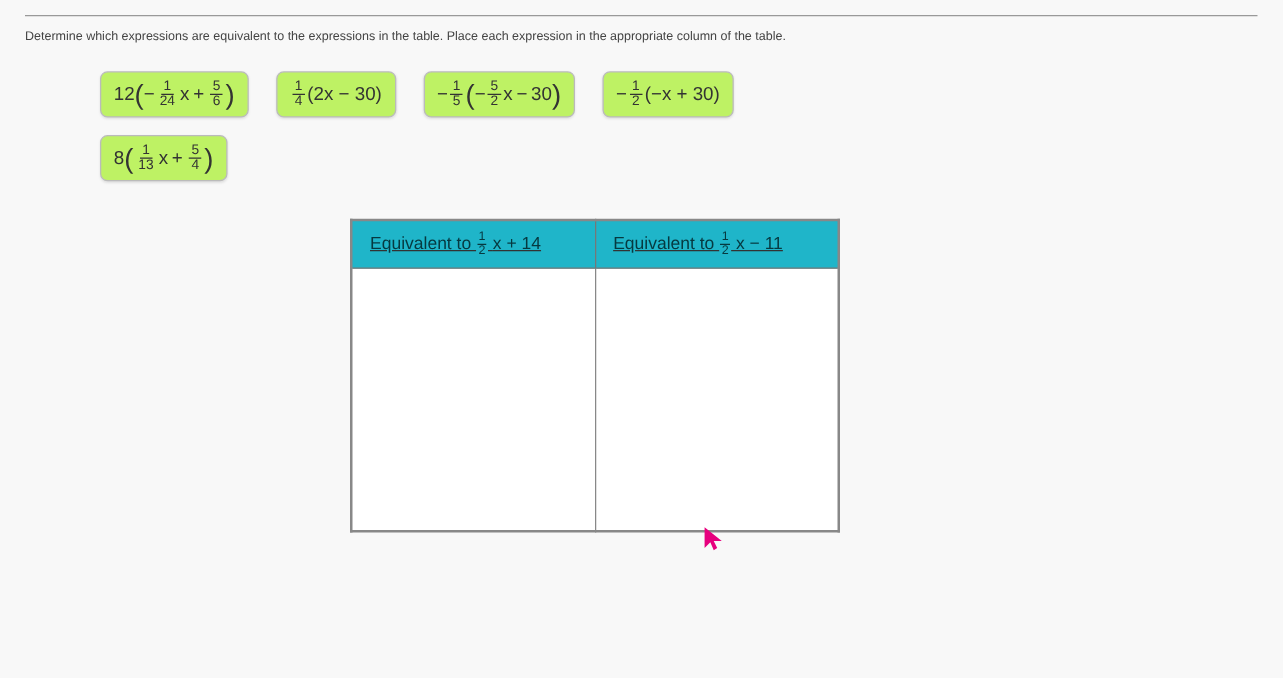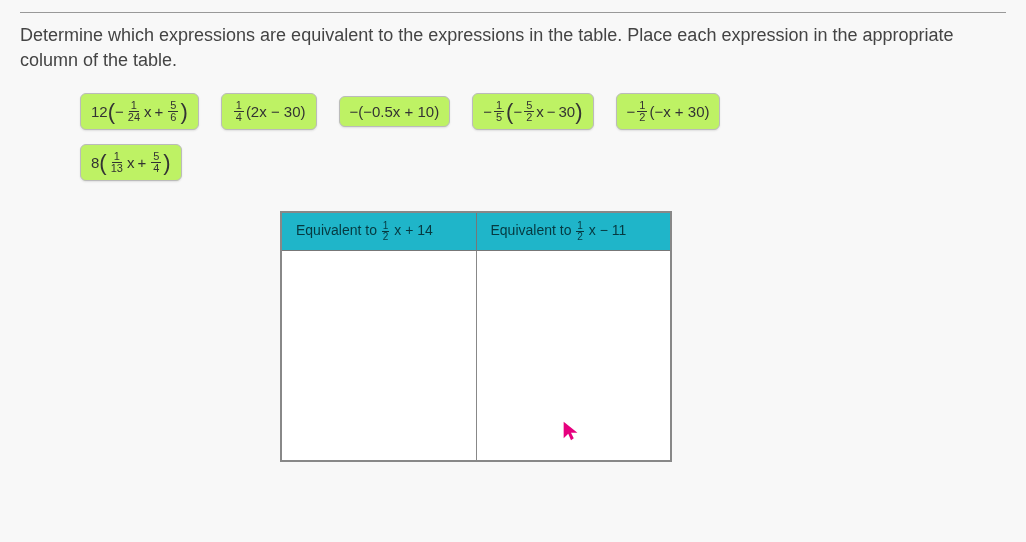--- a/index.html
+++ b/index.html
@@ -11,21 +11,21 @@
       padding: 12px 20px;
       color: #333;
       position: relative;
     }
     .hr-top {
       border: none;
       border-top: 1px solid #999;
       margin-bottom: 10px;
     }
     .question-text {
-      font-size: 18px;
+      font-size: 10px;
       color: #444;
       margin-bottom: 20px;
       line-height: 1.4;
     }
     .expressions-container {
       margin-left: 60px;
       margin-bottom: 30px;
     }
     .expr-row {
       display: flex;
@@ -62,20 +62,21 @@
       line-height: 1;
       font-weight: normal;
     }
     .table-container {
       margin-left: 260px;
       margin-top: 10px;
     }
     table.drop-table {
       border-collapse: collapse;
       border: 2px solid #888;
+      text-decoration: underline;
     }
     table.drop-table th {
       background: #1fb5c9;
       color: #063940;
       font-weight: normal;
       font-size: 14px;
       padding: 8px 14px;
       border: 1px solid #777;
       text-align: left;
       white-space: nowrap;
@@ -135,23 +136,20 @@
     </div>
 
     <div class="expr-tile">
       <span class="frac">
         <span class="num">1</span>
         <span class="den">4</span>
       </span>
       <span>(2x − 30)</span>
     </div>
 
-    <div class="expr-tile">
-      <span>−(−0.5x + 10)</span>
-    </div>
 
     <div class="expr-tile">
       <span>−</span>
       <span class="frac">
         <span class="num">1</span>
         <span class="den">5</span>
       </span>
       <span class="paren-big">(</span>
       <span>−</span>
       <span class="frac">

